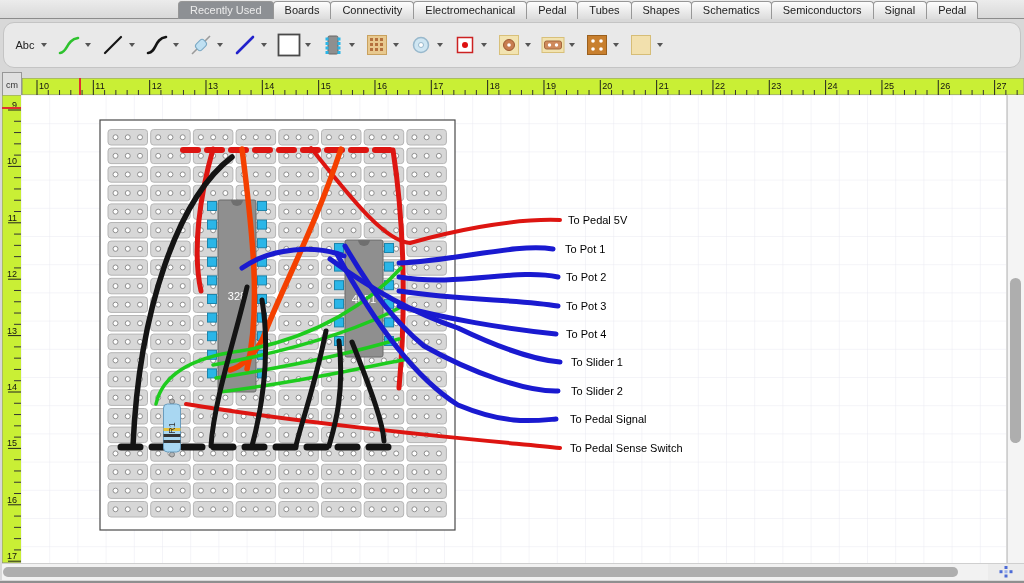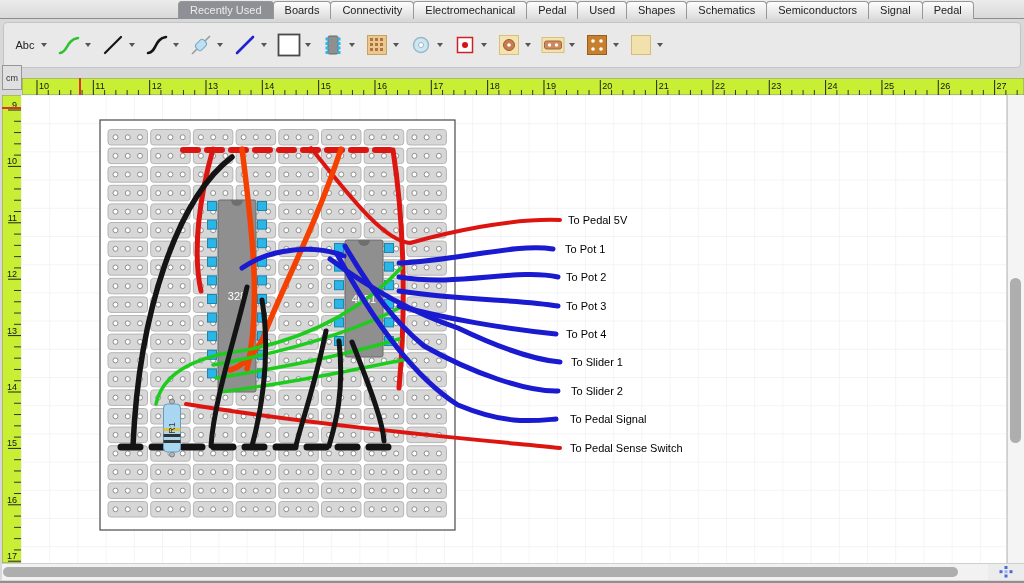--- a/index.html
+++ b/index.html
@@ -9,29 +9,29 @@
   
   .tabbar{position:absolute;top:0;left:0;right:0;height:19px;
           background:linear-gradient(#ececec,#d9d9d9);border-bottom:1px solid #8c8c8c;}
   .tabs{position:absolute;left:178px;top:1px;display:flex;align-items:center;height:18px;}
   .tab{height:18px;padding:2px 11px 0 11px;font-size:11px;color:#222;white-space:nowrap;
        background:linear-gradient(#fdfdfd,#dcdcdc);border:1px solid #979797;border-bottom:none;
        border-radius:4px 4px 0 0;margin-right:-1px;cursor:default;}
   .tab.selected{background:#8d9094;color:#ececec;}
   
   .toolbar{position:absolute;top:22px;left:3px;right:3px;height:46px;background:#e9e9e9;
-           border:1px solid #c4c4c4;border-radius:4px;display:flex;align-items:center;
+           border:1px solid #c4c4c4;border-radius:11px;display:flex;align-items:center;
            padding:0 8px;}
   .tbitem{display:flex;align-items:center;margin-right:9px;}
   .tbicon{width:26px;height:26px;display:flex;align-items:center;justify-content:center;}
   .abc{font-size:11px;color:#222;}
   .arrow{width:0;height:0;border-left:3.5px solid transparent;border-right:3.5px solid transparent;
          border-top:4px solid #555;margin-left:3px;}
   
-  .cmbox{position:absolute;left:2px;top:65px;width:20px;height:25px;background:#e0e0e0;
+  .cmbox{position:absolute;left:2px;top:72px;width:20px;height:25px;background:#e0e0e0;
          border:1px solid #979797;font-size:9px;color:#333;display:flex;align-items:center;
          justify-content:center;}
   #hruler{position:absolute;left:22px;top:78px;}
   #vruler{position:absolute;left:2px;top:95px;}
   
   #canvas{position:absolute;left:21px;top:95px;background:#ffffff;}
   
   .vscroll{position:absolute;left:1007px;top:95px;width:17px;height:468px;background:#f4f4f4;
            border-left:1px solid #cfcfcf;}
   .vthumb{position:absolute;left:2px;top:183px;width:11px;height:165px;background:#aeaeae;border-radius:6px;}
@@ -46,21 +46,21 @@
 
 <div class="window">
 
   <div class="tabbar">
     <div class="tabs">
       <div class="tab selected">Recently Used</div>
       <div class="tab">Boards</div>
       <div class="tab">Connectivity</div>
       <div class="tab">Electromechanical</div>
       <div class="tab">Pedal</div>
-      <div class="tab">Used</div>
+      <div class="tab">Tubes</div>
       <div class="tab">Shapes</div>
       <div class="tab">Schematics</div>
       <div class="tab">Semiconductors</div>
       <div class="tab">Signal</div>
       <div class="tab">Pedal</div>
     </div>
   </div>
 
   <div class="toolbar">
 

